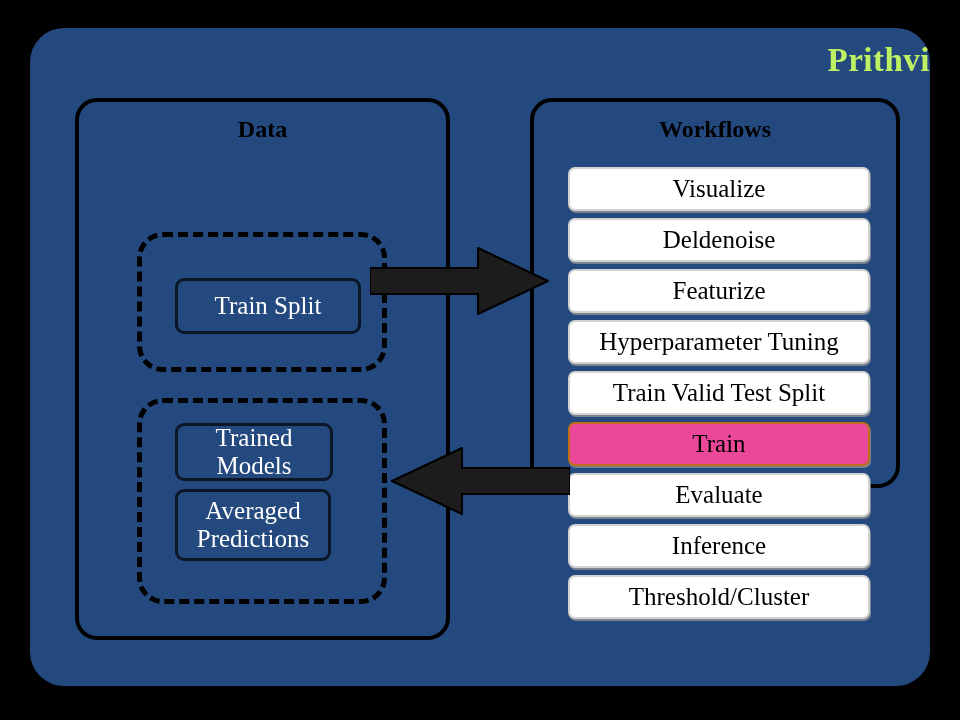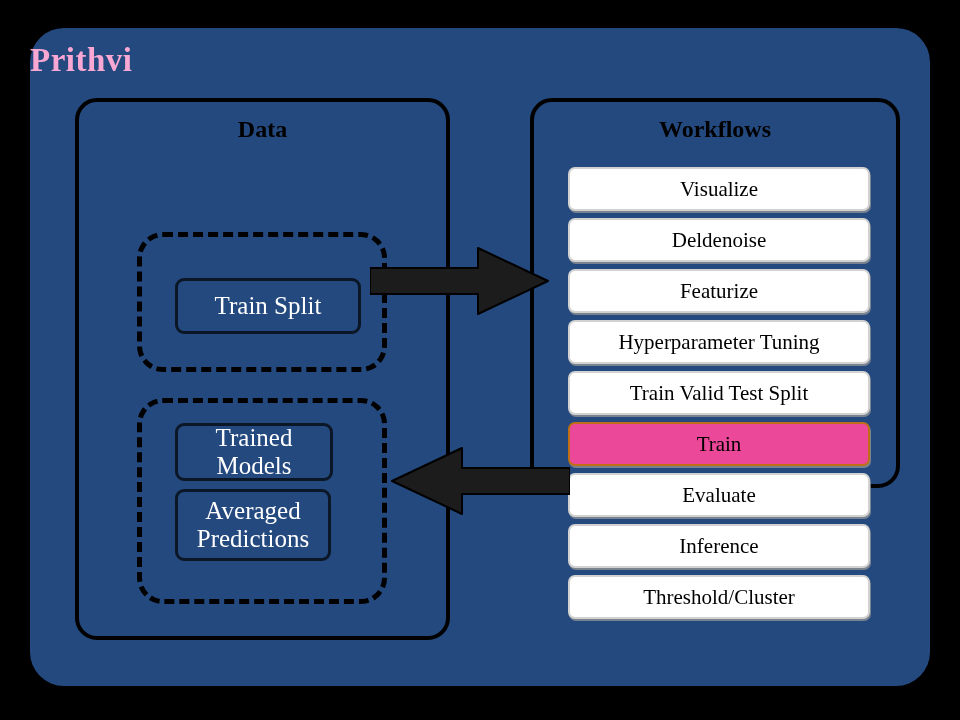--- a/index.html
+++ b/index.html
@@ -31,24 +31,24 @@
     background: #24497E;
     border-radius: 34px;
     box-sizing: border-box;
   }
 
   .app-title {
     position: absolute;
     left: 0;
     top: 14px;
     width: 900px;
-    text-align: left;
+    text-align: right;
     font-size: 33px;
     font-weight: bold;
-    color: #f9a8d4;
+    color: #bef264;
     letter-spacing: 0.5px;
   }
 
   
   .panel {
     position: absolute;
     box-sizing: border-box;
     border: 4px solid #000000;
     border-radius: 22px;
     background: transparent;
@@ -126,21 +126,21 @@
   .wf-item {
     box-sizing: border-box;
     width: 302px;
     height: 44px;
     margin-bottom: 7px;
     background: #FFFFFF;
     border: 2px solid #d2d2d2;
     border-radius: 7px;
     box-shadow: 1px 2px 0 rgba(150,150,150,0.75);
     color: #000000;
-    font-size: 21px;
+    font-size: 25px;
     display: flex;
     align-items: center;
     justify-content: center;
     text-align: center;
   }
   .wf-item.highlight {
     background: #ec4899;
     border-color: #c06f16;
   }
 

